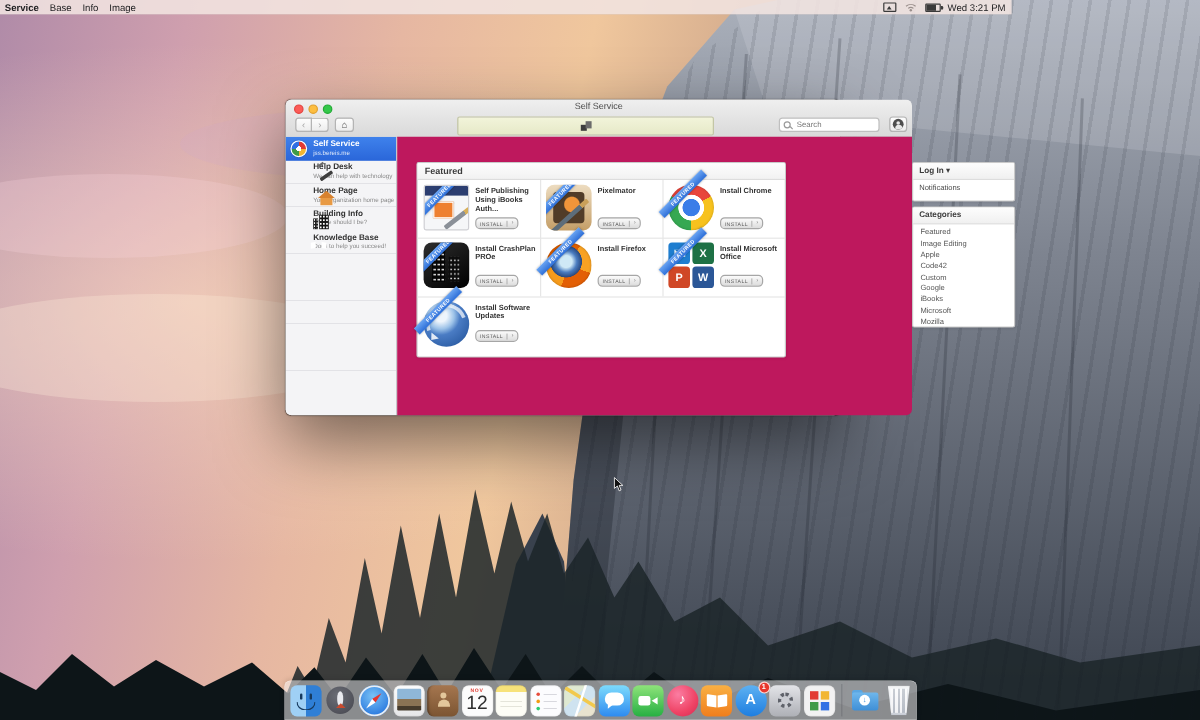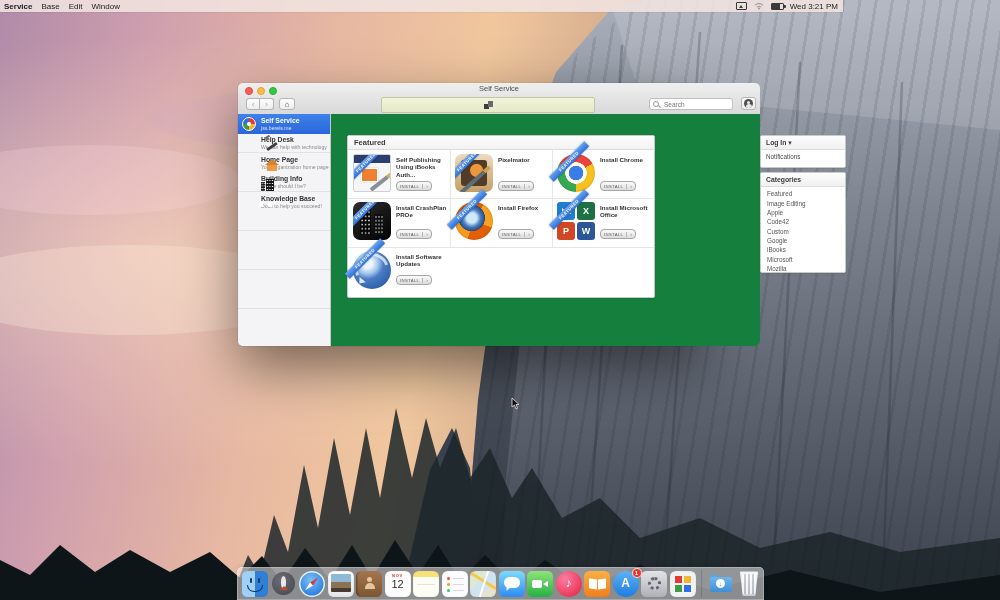--- a/index.html
+++ b/index.html
@@ -86,21 +86,21 @@
   .sbi-bld{position:relative;}
   .sbi-bld::before{content:"";position:absolute;left:1px;top:1px;width:8px;height:12px;background:
     radial-gradient(circle,#fff .7px,transparent .9px) 0 0/2.6px 3px #141414;}
   .sbi-bld::after{content:"";position:absolute;right:0;top:4px;width:4px;height:9px;background:
     radial-gradient(circle,#fff .6px,transparent .8px) 0 0/2.2px 2.6px #1f1f1f;}
   .sbi-kb{border-radius:50%;background:#ee8d2e;position:relative;}
   .sbi-kb::before{content:"";position:absolute;left:2.5px;top:4.5px;width:4px;height:5px;background:#fff;transform:skewY(8deg);}
   .sbi-kb::after{content:"";position:absolute;right:2.5px;top:4.5px;width:4px;height:5px;background:#fff;transform:skewY(-8deg);}
 
   
-  .content{position:absolute;left:93px;top:31px;width:429px;height:232px;background:#15803d;border-radius:0 0 5px 0;}
+  .content{position:absolute;left:93px;top:31px;width:429px;height:232px;background:#be185d;border-radius:0 0 5px 0;}
 
   
   .panel{position:absolute;background:#fff;border:1px solid #c9c9c9;border-radius:2px;box-shadow:0 1px 2px rgba(0,0,0,.08);}
   .featured{left:16px;top:21px;width:306px;height:161px;}
   .phead{height:13px;background:linear-gradient(#fdfdfd,#f2f2f2);border-bottom:1px solid #ddd;
     font-size:7.5px;font-weight:bold;color:#3c3c3c;line-height:13px;padding-left:6px;}
   .vline{position:absolute;top:14px;width:1px;height:97px;background:#e6e6e6;}
   .hline{position:absolute;left:0;width:306px;height:1px;background:#e6e6e6;}
   .tile{position:absolute;width:102px;height:48px;}
   .tile.wide{width:306px;}
@@ -181,21 +181,21 @@
   .i-safari .n1{position:absolute;left:13px;top:4px;border-left:2.5px solid transparent;border-right:2.5px solid transparent;border-bottom:9px solid #e8352c;transform-origin:50% 100%;transform:translate(-2.5px,0) rotate(45deg);}
   .i-safari .n2{position:absolute;left:13px;bottom:4px;border-left:2.5px solid transparent;border-right:2.5px solid transparent;border-top:9px solid #fff;transform-origin:50% 0;transform:translate(-2.5px,0) rotate(45deg);}
   .i-photos{background:linear-gradient(#fdfdfd,#e6e6e8);box-shadow:inset 0 0 1px rgba(0,0,0,.3);}
   .i-photos::after{content:"";position:absolute;left:3px;top:3.5px;right:3px;bottom:5px;border-radius:1px;
     background:linear-gradient(#8fb7d8 0 45%,#8a7354 45% 78%,#463b2c 78%);}
   .i-contacts{background:linear-gradient(#a5764f,#7c5532);box-shadow:inset 3px 0 2px -2px rgba(0,0,0,.4);}
   .i-contacts::before{content:"";position:absolute;left:11px;top:6px;width:5px;height:5px;border-radius:50%;background:#e3c79b;}
   .i-contacts::after{content:"";position:absolute;left:8.5px;top:12px;width:10px;height:6px;border-radius:5px 5px 0 0;background:#e3c79b;}
   .i-cal{background:#fcfcfc;box-shadow:inset 0 0 1px rgba(0,0,0,.3);text-align:center;}
   .cal-m{font-size:4.2px;font-weight:bold;color:#e0382e;letter-spacing:.6px;margin-top:2.5px;}
-  .cal-d{font-size:11px;color:#2f2f2f;line-height:1;margin-top:.5px;}
+  .cal-d{font-size:16px;color:#2f2f2f;line-height:1;margin-top:.5px;}
   .i-notes{background:linear-gradient(#f7e27a 0 5.5px,#fdfdf6 5.5px);box-shadow:inset 0 0 1px rgba(0,0,0,.25);}
   .i-notes::after{content:"";position:absolute;left:4px;right:4px;top:10px;height:11px;
     background:repeating-linear-gradient(transparent 0 3.5px,#e4e4da 3.5px 4.2px);}
   .i-rem{background:#fcfcfe;box-shadow:inset 0 0 1px rgba(0,0,0,.25);}
   .i-rem::before{content:"";position:absolute;left:5px;top:6px;width:3px;height:3px;border-radius:50%;background:#e74c3c;
     box-shadow:0 6px 0 #f39c12,0 12px 0 #2ecc71;}
   .i-rem::after{content:"";position:absolute;left:11px;right:4px;top:7px;height:13px;
     background:repeating-linear-gradient(#d8d8de 0 1px,transparent 1px 6px);}
   .i-maps{background:linear-gradient(135deg,#dfe9d2 0 38%,#cfe3f0 38% 68%,#e8e3cf 68%);box-shadow:inset 0 0 1px rgba(0,0,0,.25);overflow:hidden;}
   .i-maps::before{content:"";position:absolute;left:-4px;top:10px;width:40px;height:3px;background:#f2c94c;transform:rotate(32deg);}
@@ -265,22 +265,22 @@
       </g>
       <path d="M230,600 L248,555 L260,575 L274,515 L288,552 L304,465 L318,528 L334,438 L350,515 L366,428 L380,498 L396,408 L412,478 L426,418 L440,468 L456,428 L470,478 L490,448 L512,498 L532,468 L562,518 L600,498 L640,538 L700,518 L760,548 L830,532 L900,552 L1000,538 L1000,600 Z" fill="#1c2629" opacity=".85"></path>
       <path d="M0,600 L0,560 L30,575 L60,545 L95,572 L130,550 L170,572 L210,552 L240,578 L262,556 L282,582 L305,548 L330,580 L352,545 L372,578 L395,540 L418,575 L438,545 L460,580 L485,555 L515,585 L545,560 L585,588 L640,565 L710,590 L790,570 L880,592 L1000,575 L1000,600 Z" fill="#0d1518"></path>
     </svg>
     <div class="cliff-streaks"></div>
   </div>
 
   <div class="menubar">
     <span class="appname">Service</span>
     <span class="mitem">Base</span>
-    <span class="mitem">Edit</span>
-    <span class="mitem">Window</span>
+    <span class="mitem">Info</span>
+    <span class="mitem">Image</span>
     <span class="spacer"></span>
     <span class="statusicons">
       <span class="ic-display"></span>
       <svg width="10" height="8">
         <path d="M1 3.2 A6.2 6.2 0 0 1 9 3.2" stroke="#9a8f8c" fill="none"></path>
         <path d="M2.8 5 A3.6 3.6 0 0 1 7.2 5" stroke="#9a8f8c" fill="none"></path>
         <circle cx="5" cy="6.6" r="1" fill="#9a8f8c"></circle>
       </svg>
       <span class="ic-batt"></span>
     </span>

